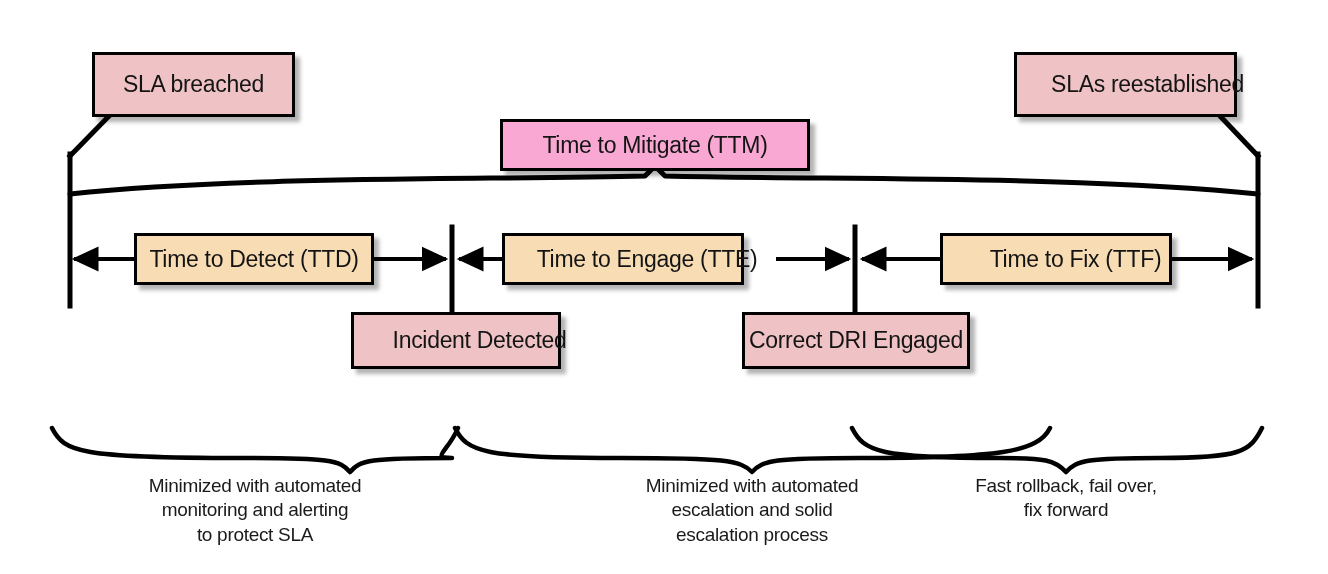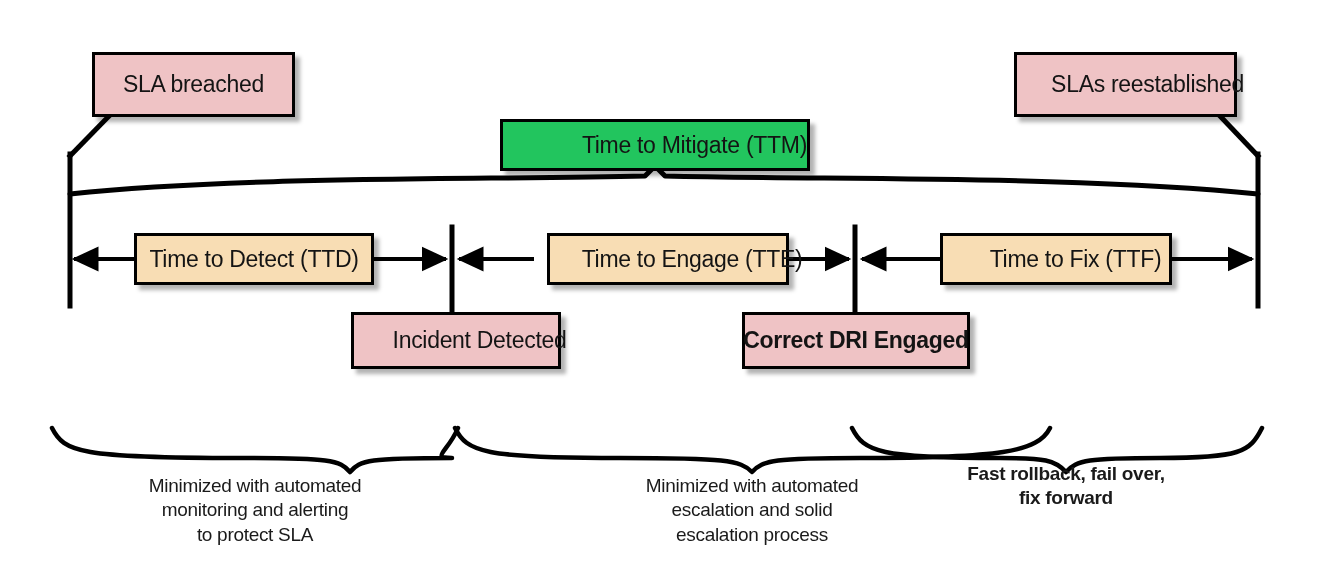--- a/index.html
+++ b/index.html
@@ -31,21 +31,21 @@
     display: flex;
     align-items: center;
     justify-content: center;
     color: #141414;
     font-size: 23px;
     letter-spacing: -0.3px;
     white-space: nowrap;
     line-height: 1;
   }
   .node-box.milestone { background: #EFC3C5; }
-  .node-box.mitigate  { background: #22c55e; justify-content: flex-end; }
+  .node-box.mitigate  { background: #f9a8d4; }
   .node-box.metric    { background: #F8DDB4; }
 
   .caption {
     position: absolute;
     text-align: center;
     color: #1a1a1a;
     font-size: 19px;
     line-height: 1.28;
     letter-spacing: -0.3px;
     white-space: pre-line;
@@ -113,48 +113,48 @@
   </svg>
 
   <div class="node-box milestone" style="left:92px; top:52px; width:203px; height:65px;">
     <span>SLA breached</span>
   </div>
 
   <div class="node-box milestone" style="left:351px; top:312px; width:210px; height:57px;padding-left:47px;">
     <span>Incident Detected</span>
   </div>
 
-  <div class="node-box milestone" style="left:742px; top:312px; width:228px; height:57px;font-weight:bold;">
+  <div class="node-box milestone" style="left:742px; top:312px; width:228px; height:57px;">
     <span>Correct DRI Engaged</span>
   </div>
 
   <div class="node-box milestone" style="left:1014px; top:52px; width:223px; height:65px;padding-left:44px;">
     <span>SLAs reestablished</span>
   </div>
 
   <div class="node-box mitigate" style="left:500px; top:119px; width:310px; height:52px;">
     <span>Time to Mitigate (TTM)</span>
   </div>
 
   <div class="node-box metric" style="left:134px; top:233px; width:240px; height:52px;">
     <span>Time to Detect (TTD)</span>
   </div>
 
-  <div class="node-box metric" style="left:547px; top:233px; width:242px; height:52px;padding-left:48px;">
+  <div class="node-box metric" style="left:502px; top:233px; width:242px; height:52px;padding-left:48px;">
     <span>Time to Engage (TTE)</span>
   </div>
 
   <div class="node-box metric" style="left:940px; top:233px; width:232px; height:52px;padding-left:39px;">
     <span>Time to Fix (TTF)</span>
   </div>
 
   <div class="caption" style="left:60px; top:474px; width:390px;">Minimized with automated
 monitoring and alerting
 to protect SLA</div>
 
   <div class="caption" style="left:557px; top:474px; width:390px;">Minimized with automated
 escalation and solid
 escalation process</div>
 
-  <div class="caption" style="left:871px; top:462px; width:390px;font-weight:bold;">Fast rollback, fail over,
+  <div class="caption" style="left:871px; top:474px; width:390px;">Fast rollback, fail over,
 fix forward</div>
 
 </div>
 
 </body></html>

